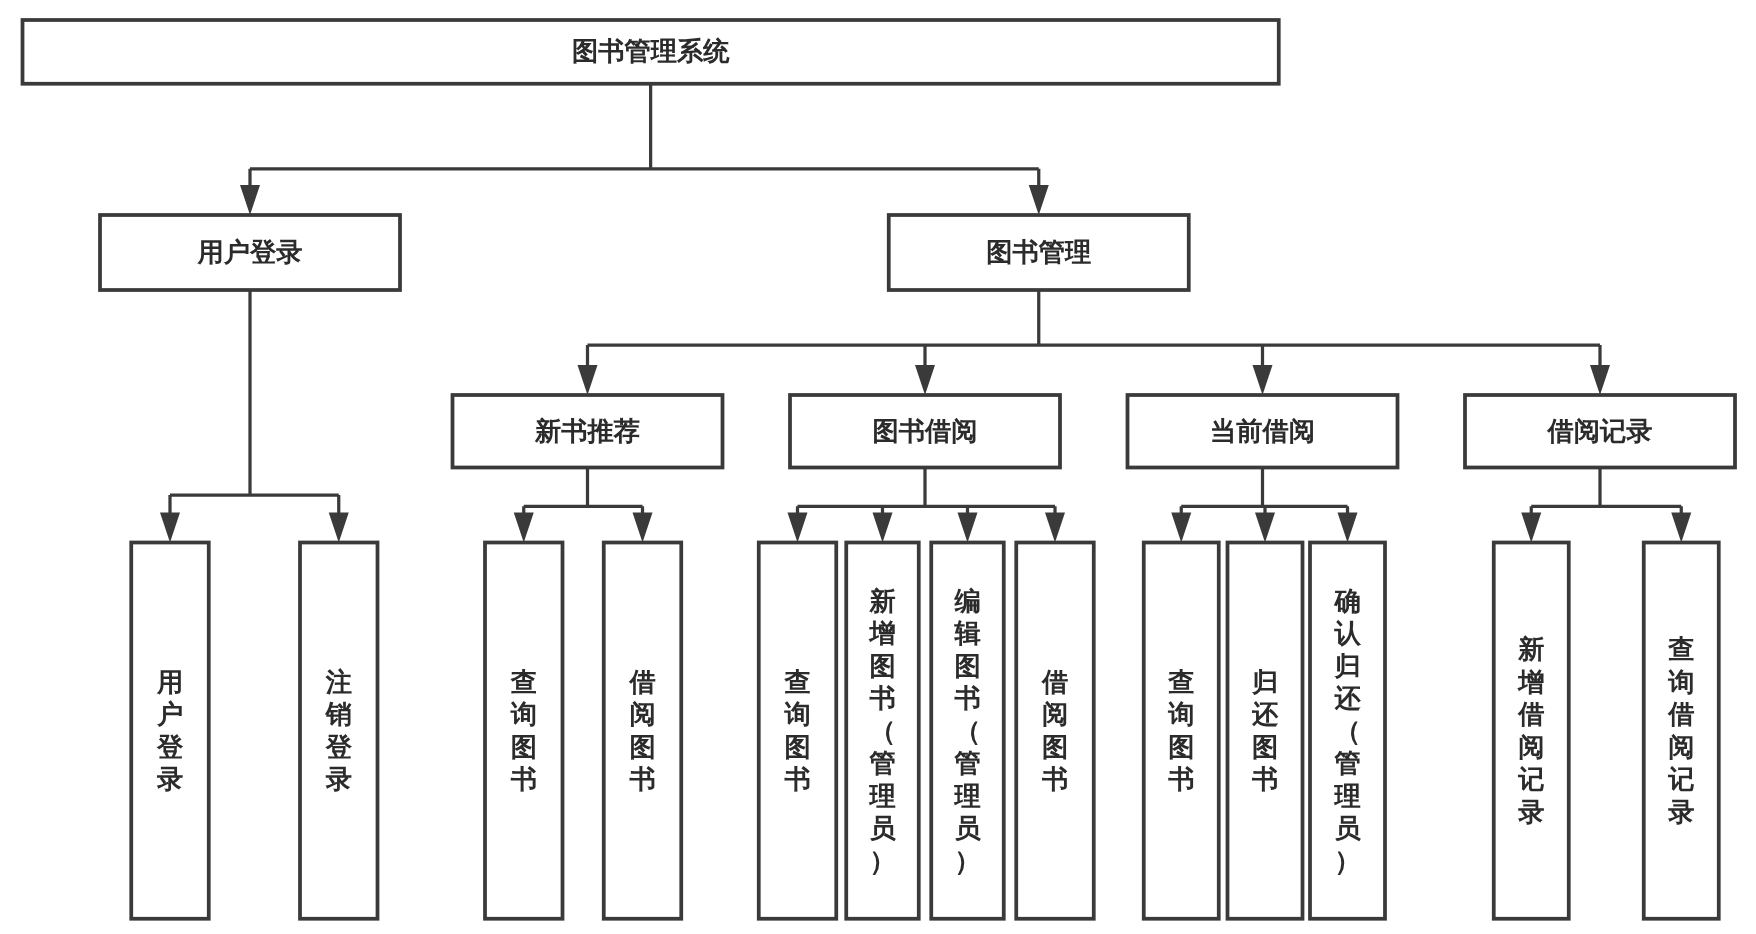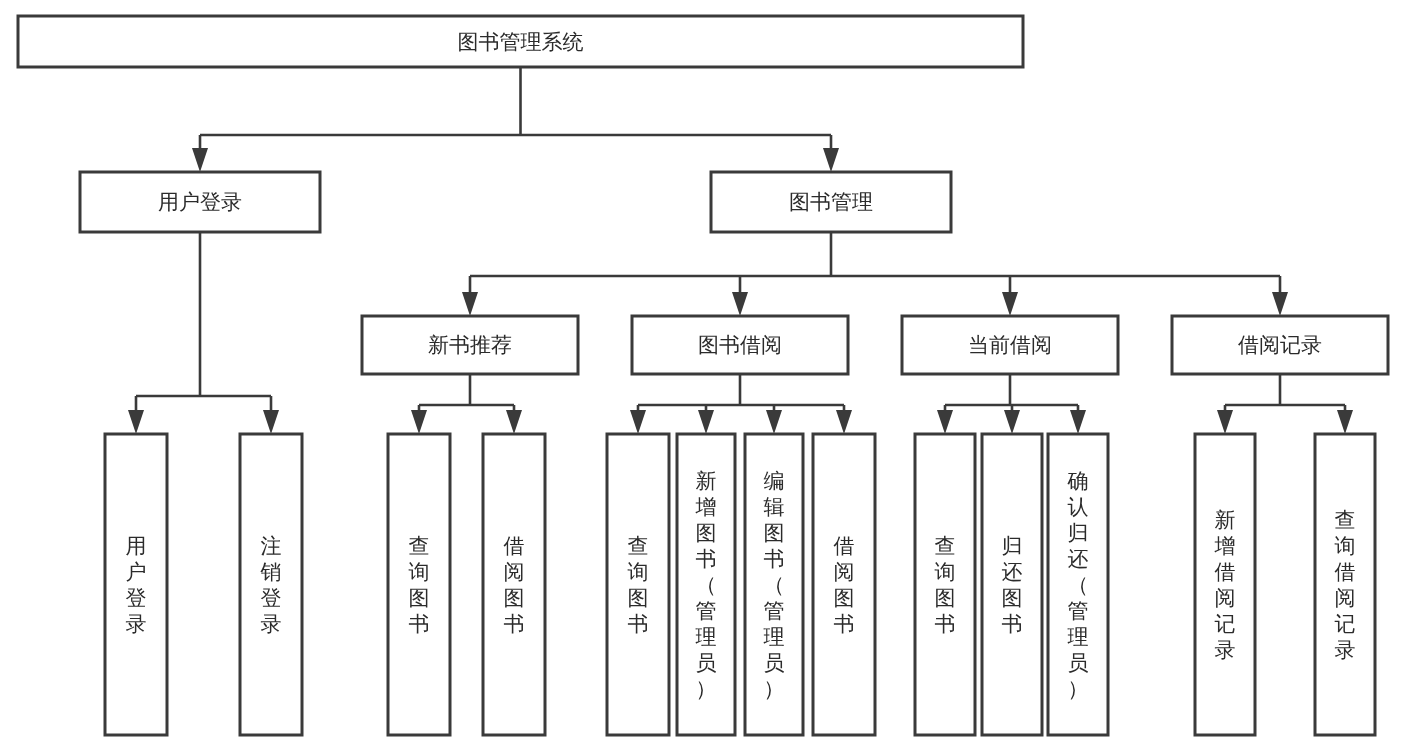--- a/index.html
+++ b/index.html
@@ -12,20 +12,21 @@
     width: 1405px;
     height: 747px;
     font-family: "DejaVu Sans", "Liberation Sans", sans-serif;
     overflow: hidden;
     position: relative;
   }
   #diagram-root {
     position: relative;
     width: 1405px;
     height: 565px;
+    font-weight: bold;
   }
   svg#diagram-svg {
     position: absolute;
     top: 0;
     left: 0;
     width: 1405px;
     height: 747px;
     display: block;
   }
   .node-box {

